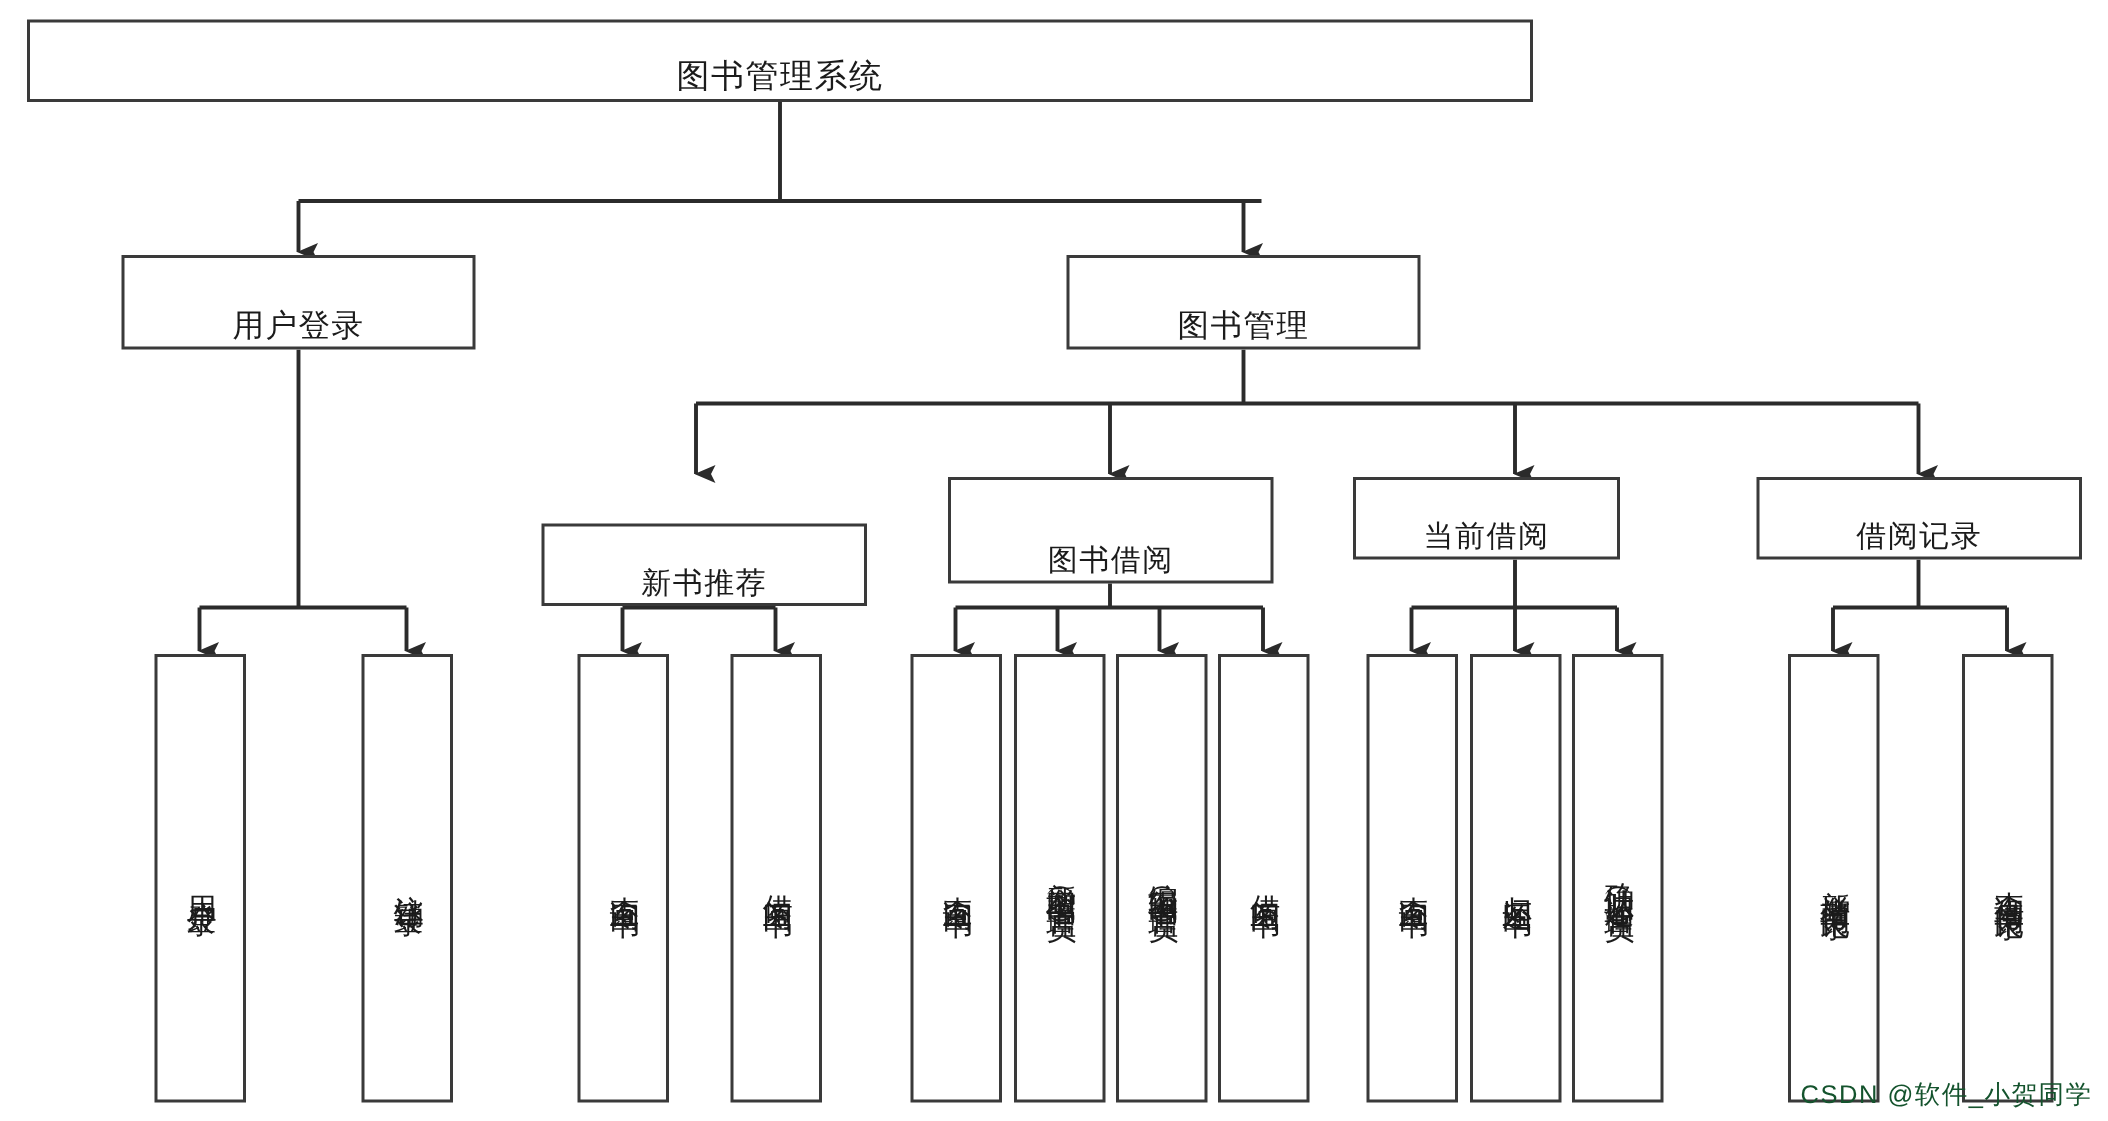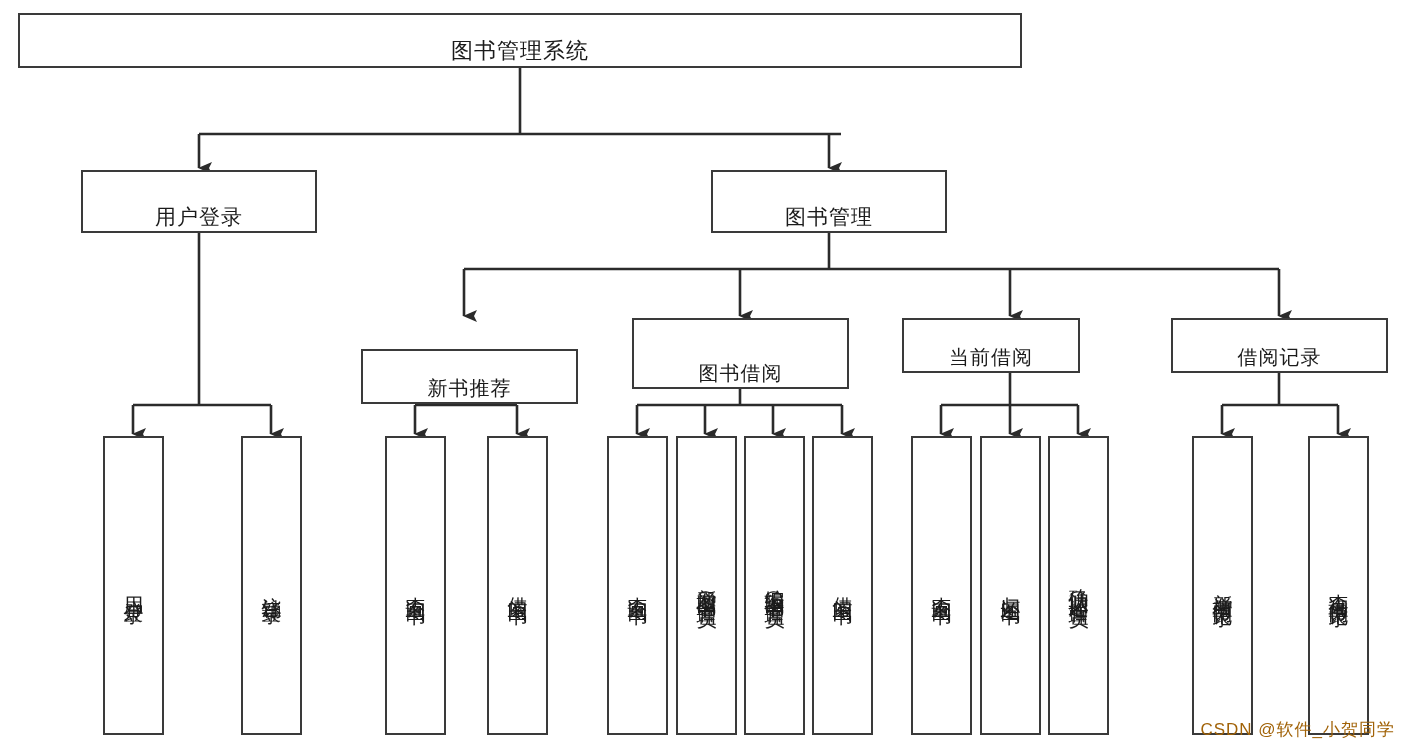--- a/index.html
+++ b/index.html
@@ -59,21 +59,21 @@
   }
   .hlabel {
     white-space: nowrap;
     letter-spacing: 1px;
   }
   .watermark {
     position: absolute;
     right: 10px;
     bottom: 6px;
     font-size: 17px;
-    color: #a16207;
+    color: #14532d;
     letter-spacing: 1px;
     z-index: 5;
     white-space: nowrap;
   }
 </style>
 </head>
 <body>
 
 <div id="canvas">
 

